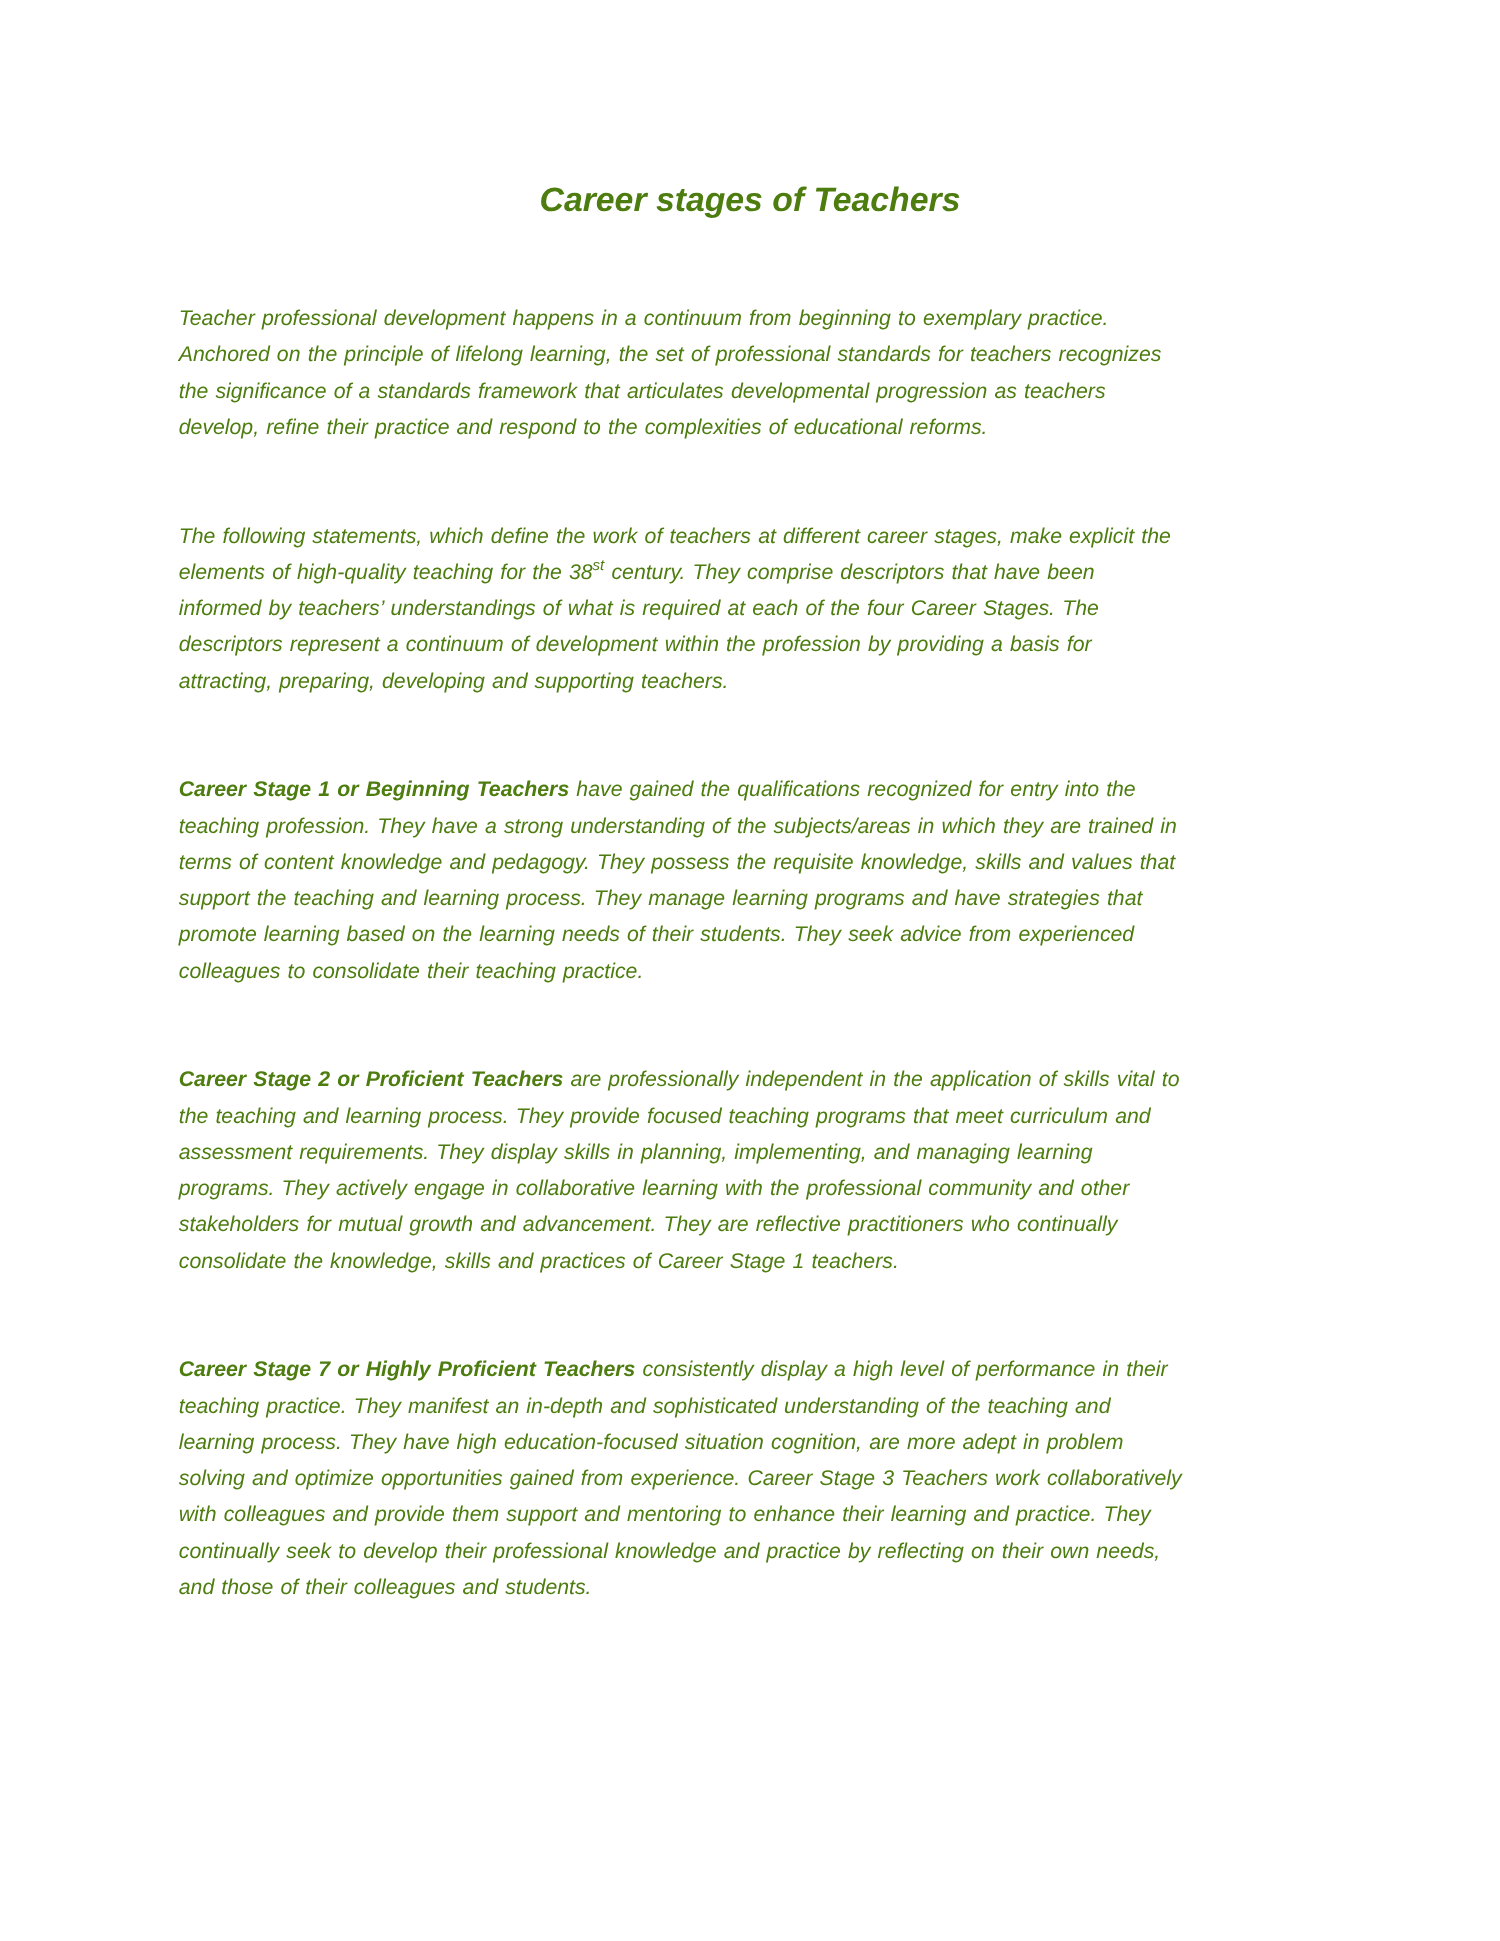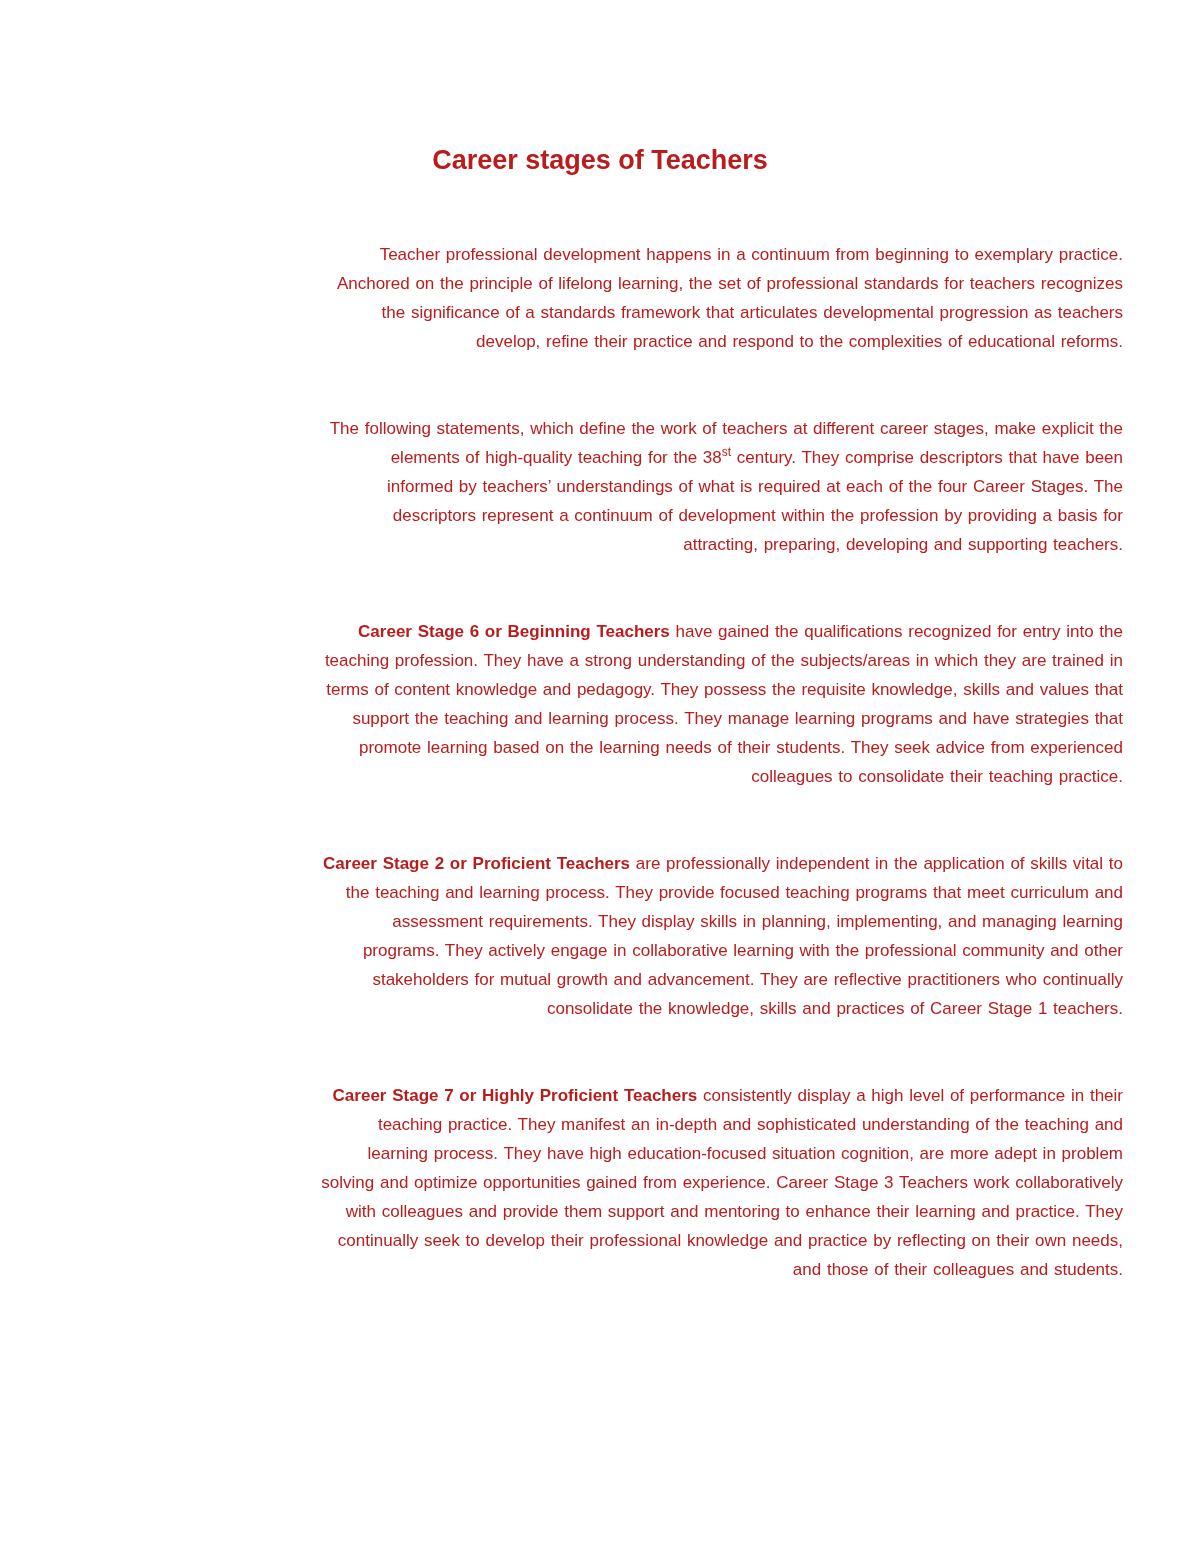--- a/index.html
+++ b/index.html
@@ -7,21 +7,22 @@
     padding: 0;
     background: #ffffff;
   }
   .page {
     position: relative;
     width: 1200px;
     height: 1553px;
     background: #ffffff;
     overflow: hidden;
     font-family: "Liberation Sans", sans-serif;
-    color: #b91c1c;
+    color: #4d7c0f;
+    font-style: italic;
   }
   .doc-title {
     position: absolute;
     top: 144px;
     left: 0;
     width: 1200px;
     margin: 0;
     text-align: center;
     font-size: 27px;
     font-weight: bold;
@@ -32,21 +33,21 @@
     left: 143px;
     top: 240px;
     width: 980px;
   }
   .para {
     margin: 0 0 58px 0;
     font-size: 17px;
     line-height: 29px;
     word-spacing: 1px;
     white-space: pre-line;
-    text-align: right;
+    text-align: left;
   }
   .para .lead {
     font-weight: bold;
   }
   .para sup {
     font-size: 12px;
     line-height: 0;
     vertical-align: super;
     white-space: normal;
   }
@@ -59,21 +60,21 @@
   <div class="content">
     <p class="para"><span>Teacher professional development happens in a continuum from beginning to exemplary practice.
 Anchored on the principle of lifelong learning, the set of professional standards for teachers recognizes
 the significance of a standards framework that articulates developmental progression as teachers
 develop, refine their practice and respond to the complexities of educational reforms.</span></p>
     <p class="para"><span>The following statements, which define the work of teachers at different career stages, make explicit the
 elements of high-quality teaching for the 38</span><sup>st</sup><span> century. They comprise descriptors that have been
 informed by teachers’ understandings of what is required at each of the four Career Stages. The
 descriptors represent a continuum of development within the profession by providing a basis for
 attracting, preparing, developing and supporting teachers.</span></p>
-    <p class="para"><span class="lead">Career Stage 6 or Beginning Teachers</span><span> have gained the qualifications recognized for entry into the
+    <p class="para"><span class="lead">Career Stage 1 or Beginning Teachers</span><span> have gained the qualifications recognized for entry into the
 teaching profession. They have a strong understanding of the subjects/areas in which they are trained in
 terms of content knowledge and pedagogy. They possess the requisite knowledge, skills and values that
 support the teaching and learning process. They manage learning programs and have strategies that
 promote learning based on the learning needs of their students. They seek advice from experienced
 colleagues to consolidate their teaching practice.</span></p>
     <p class="para"><span class="lead">Career Stage 2 or Proficient Teachers</span><span> are professionally independent in the application of skills vital to
 the teaching and learning process. They provide focused teaching programs that meet curriculum and
 assessment requirements. They display skills in planning, implementing, and managing learning
 programs. They actively engage in collaborative learning with the professional community and other
 stakeholders for mutual growth and advancement. They are reflective practitioners who continually

